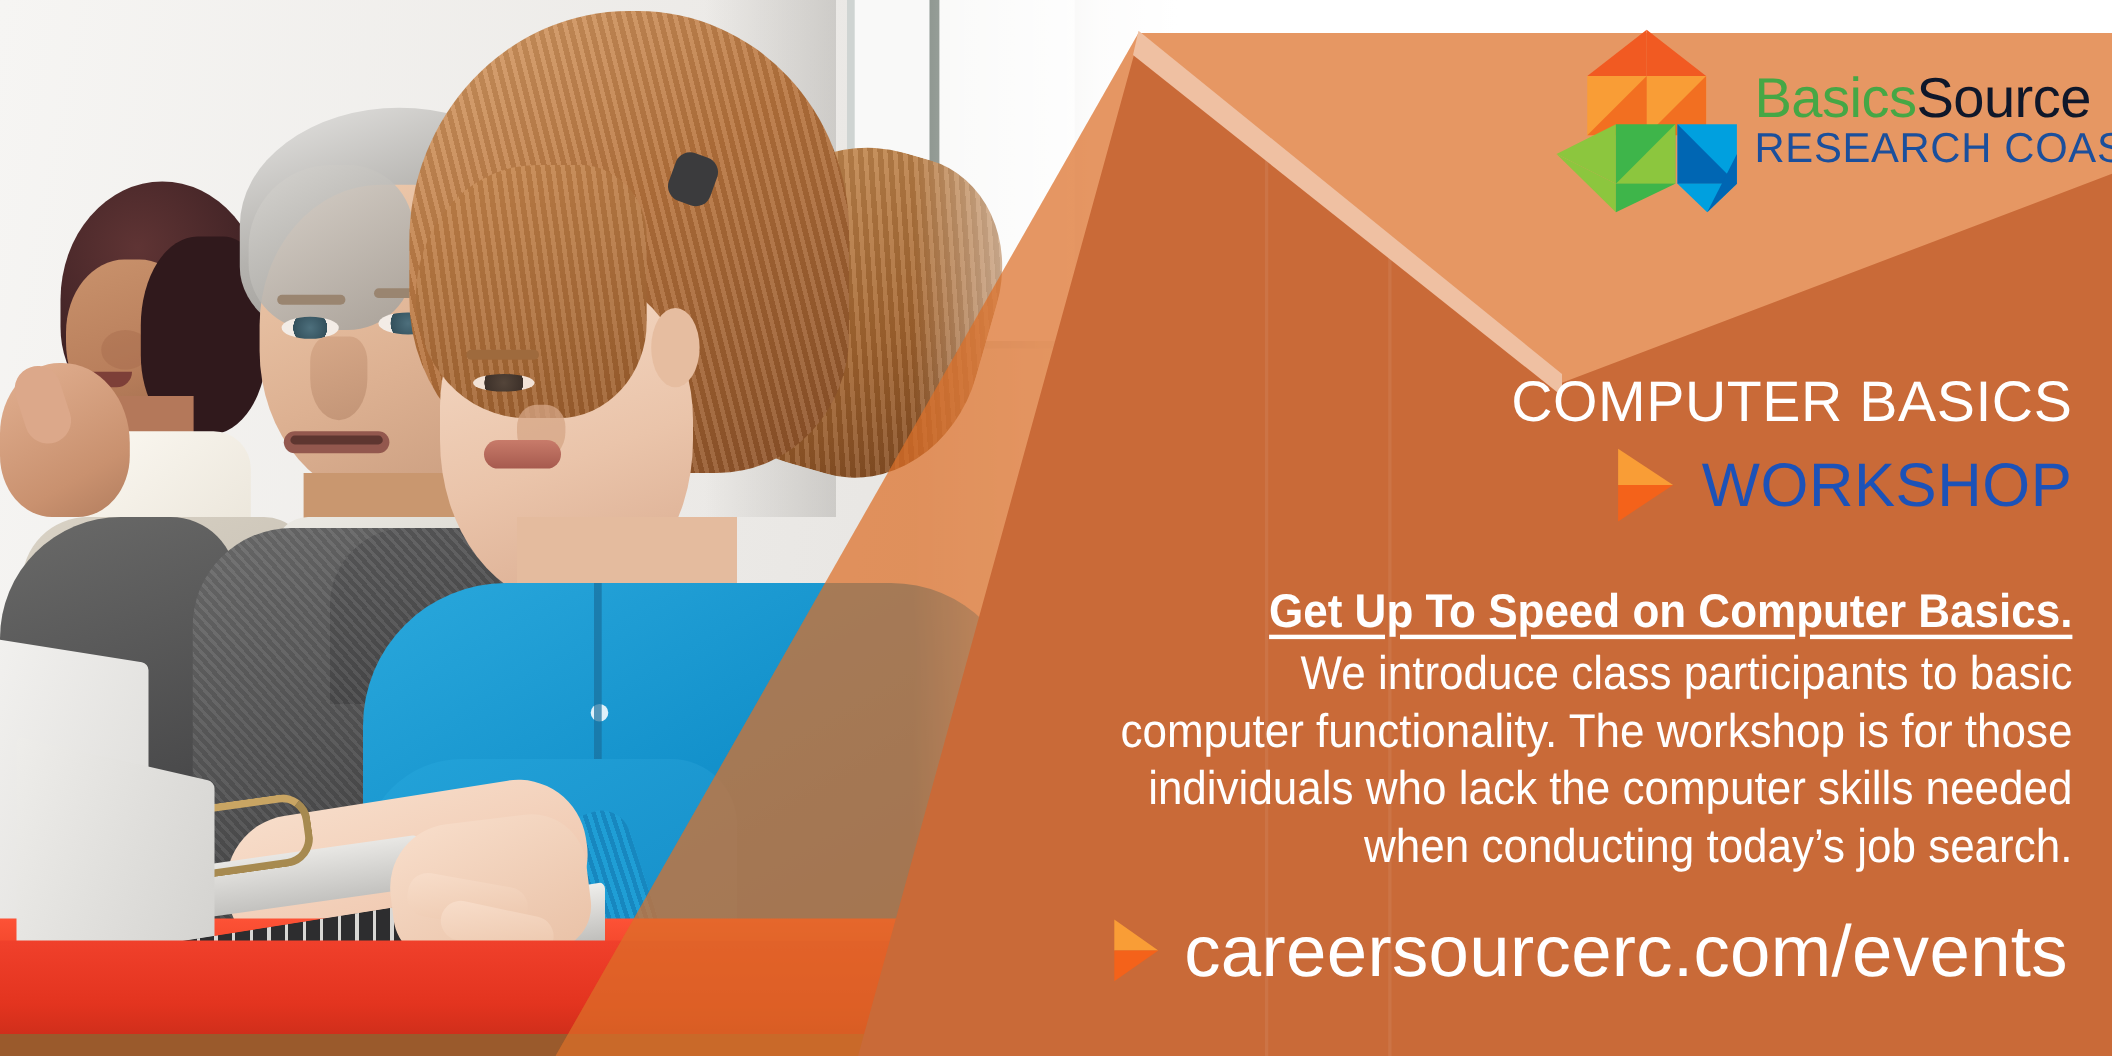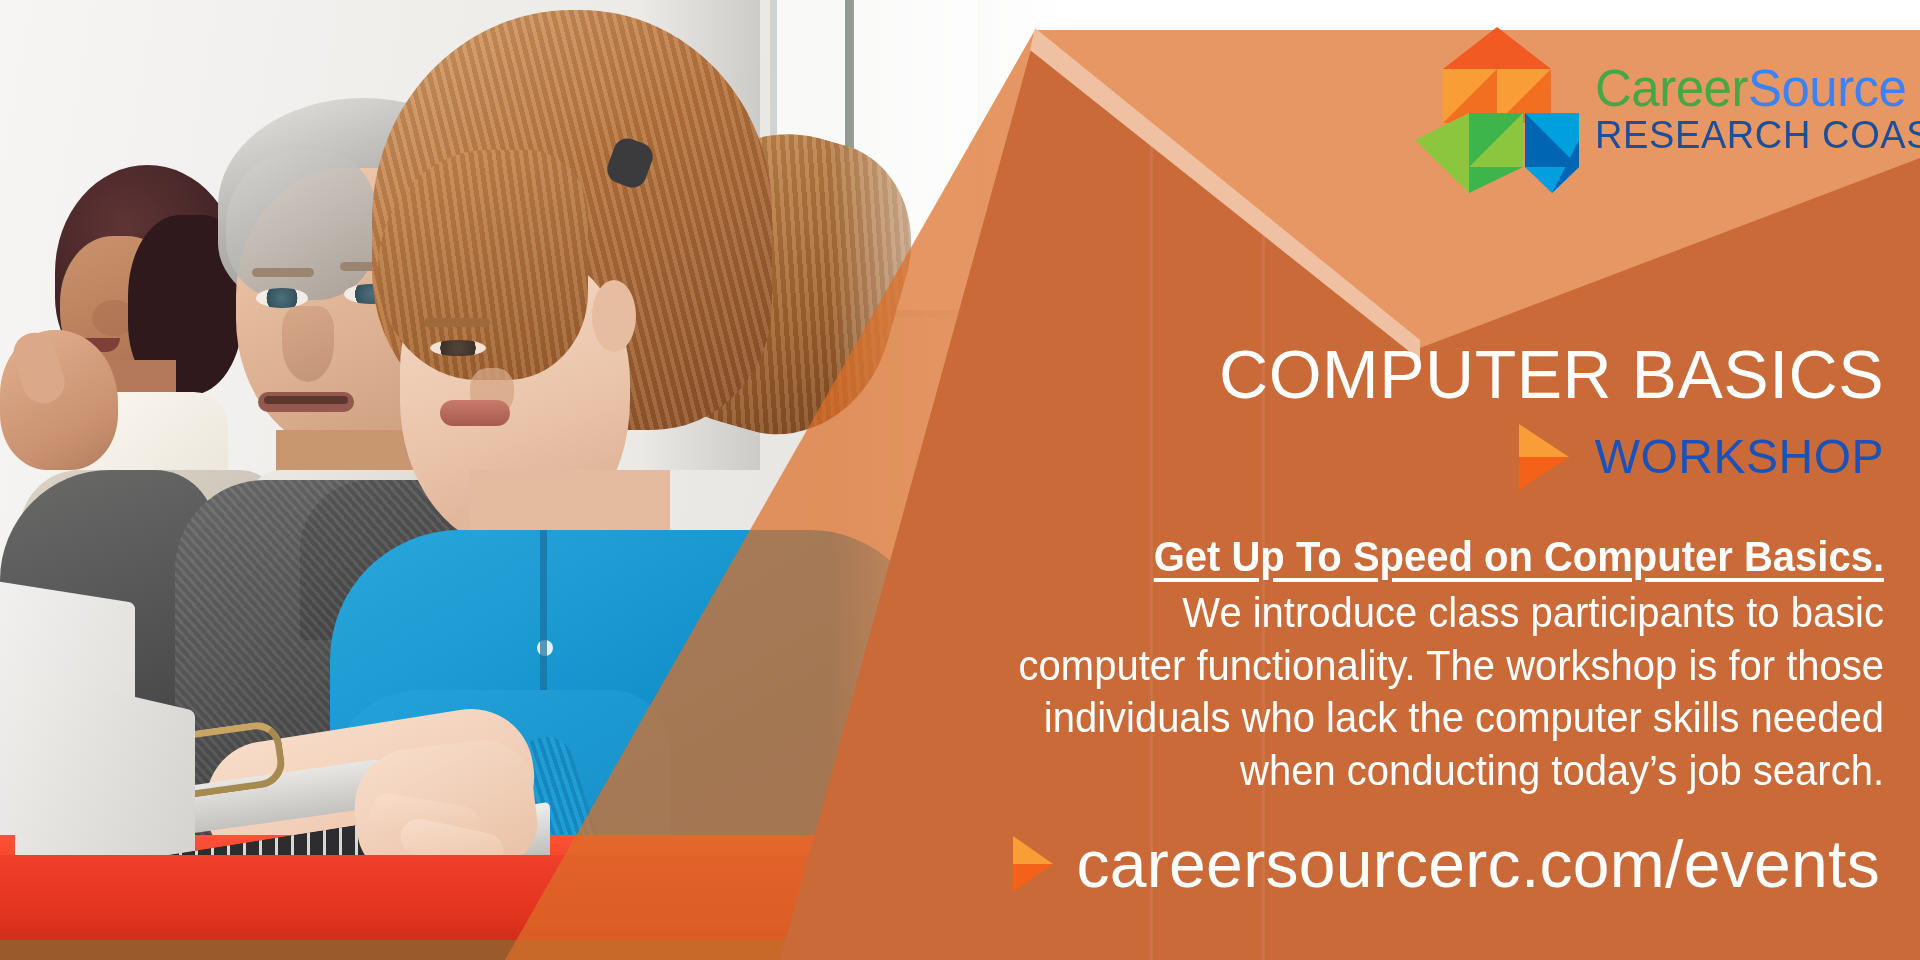--- a/index.html
+++ b/index.html
@@ -179,35 +179,35 @@
   
   .seam{position:absolute;width:3px;background:rgba(255,255,255,.07);}
 
   
   #logo{position:absolute;left:1413px;top:22px;width:490px;height:175px;display:flex;align-items:center;}
   #logo-mark{position:relative;width:168px;height:170px;flex:0 0 168px;}
   #logo-mark svg{display:block;width:168px;height:170px;}
   #logo-type{margin-left:14px;}
   .logo-l1{font-size:51px;letter-spacing:-.5px;line-height:1.04;white-space:nowrap;}
   .logo-l1 .g{color:#46A745;}
-  .logo-l1 .o{color:#3b82f6;}
+  .logo-l1 .o{color:#0f172a;}
   .logo-l2{font-size:38px;letter-spacing:.6px;color:#1B4F9C;line-height:1.1;white-space:nowrap;}
 
   
   #headline{
     position:absolute;right:36px;top:340px;width:1160px;text-align:right;
   }
   .h-main{
-    color:#FFFFFF;font-size:68px;letter-spacing:.5px;line-height:1;font-weight:400;
+    color:#FFFFFF;font-size:52px;letter-spacing:.5px;line-height:1;font-weight:400;
   }
   .h-sub-row{
     display:flex;align-items:center;justify-content:flex-end;gap:26px;margin-top:16px;
   }
   .h-sub{
-    color:#1C52B8;font-size:48px;letter-spacing:.5px;line-height:1;font-weight:400;
+    color:#1C52B8;font-size:56px;letter-spacing:.5px;line-height:1;font-weight:400;
   }
   .tri{position:relative;width:50px;height:66px;flex:0 0 50px;}
   .tri .t-top{position:absolute;left:0;top:0;width:0;height:0;
      border-left:50px solid #F99D36;border-top:33px solid transparent;}
   .tri .t-bot{position:absolute;left:0;top:33px;width:0;height:0;
      border-left:50px solid #F4621A;border-bottom:33px solid transparent;}
 
   #body-copy{
     position:absolute;right:36px;top:530px;width:1030px;text-align:right;
     color:#FFFFFF;font-size:43px;line-height:1.22;
@@ -331,21 +331,21 @@
         <polygon points="56,142 110,88 110,142" fill="#8CC63E"></polygon>
         <polygon points="56,142 110,142 56,168" fill="#3EB54A"></polygon>
 
         <polygon points="112,88 166,88 166,142 112,142" fill="#00A0DF"></polygon>
         <polygon points="112,88 112,142 166,142" fill="#0066B3"></polygon>
         <polygon points="112,142 166,142 139,168" fill="#00A0DF"></polygon>
         <polygon points="139,168 166,142 166,115" fill="#0066B3"></polygon>
       </svg>
     </div>
     <div id="logo-type">
-      <div class="logo-l1"><span class="g">Career</span><span class="o">Source</span></div>
+      <div class="logo-l1"><span class="g">Basics</span><span class="o">Source</span></div>
       <div class="logo-l2">RESEARCH COAST</div>
     </div>
   </div>
 
   <div id="headline">
     <div class="h-main">COMPUTER BASICS</div>
     <div class="h-sub-row">
       <span class="tri">
         <span class="t-top"></span>
           <span class="t-bot"></span>

